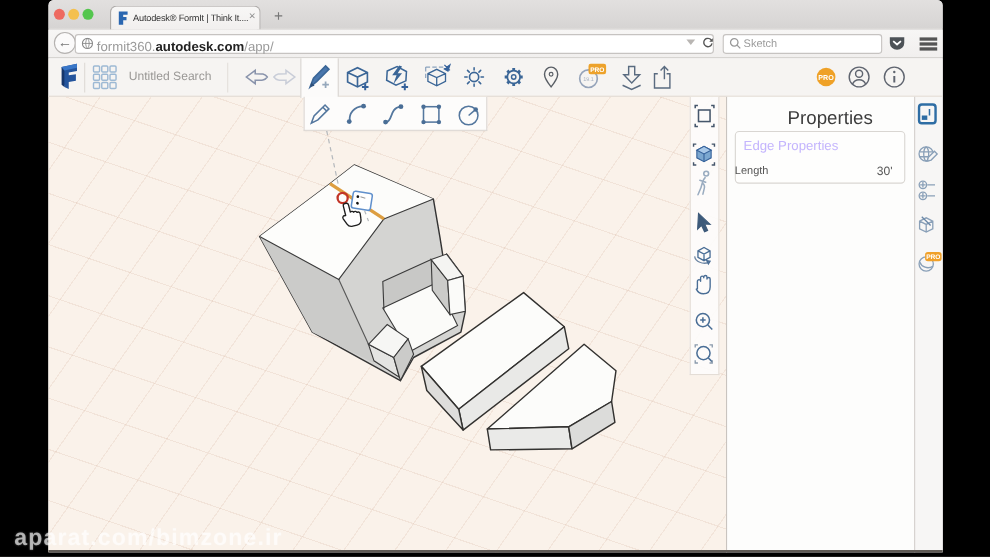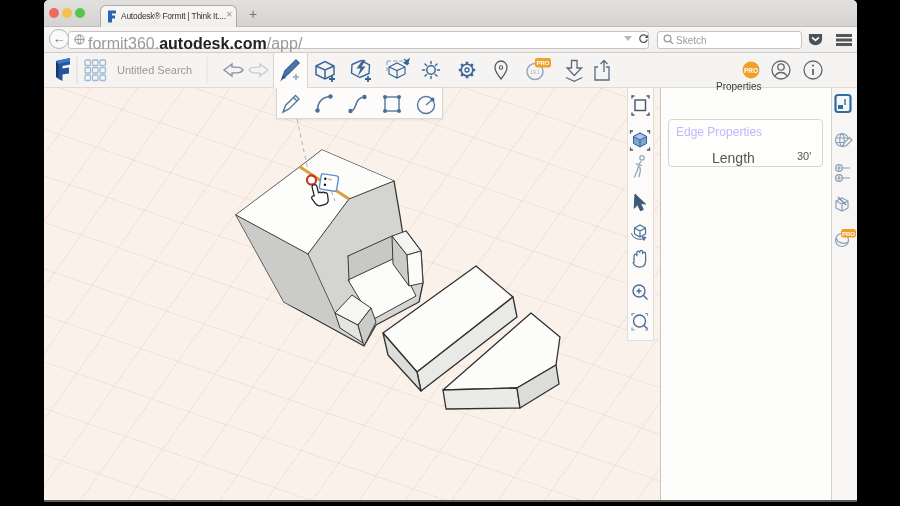--- a/index.html
+++ b/index.html
@@ -7,38 +7,38 @@
 #win{left:44px;top:0;width:813px;height:502px;background:#f5f3f2;border-radius:5px 5px 0 0}
 #tabbar{left:44px;top:0;width:813px;height:27px;background:linear-gradient(#e2e0df,#d6d4d3);border-bottom:1px solid #c0bdbb;border-radius:5px 5px 0 0}
 .tl{width:10px;height:10px;border-radius:50%;top:8px}
 #tab{left:100px;top:5px;width:137px;height:22px;background:linear-gradient(#f8f7f6,#f1efee);border:1px solid #aeaba9;border-bottom:none;border-radius:6px 6px 0 0}
 #tabtitle{left:121px;top:11px;font-size:8.4px;color:#333;letter-spacing:-0.2px}
 #tabx{left:226px;top:10px;font-size:8px;color:#909090}
 #plus{left:249px;top:6px;font-size:14px;color:#777}
 #urlrow{left:44px;top:27px;width:813px;height:26px;background:linear-gradient(#f7f6f5,#f1efee);border-bottom:1px solid #cfccc9}
 #backbtn{left:49px;top:29px;width:20px;height:20px;border-radius:50%;background:#fbfafa;border:1px solid #b5b2b0;color:#777;font-size:13px;line-height:17px;text-align:center}
 #urlfield{left:68px;top:31px;width:581px;height:18px;background:#fff;border:1px solid #c6c3c1;border-radius:3px}
-#urltext{left:88px;top:35px;font-size:16px;color:#9a9a9a}
+#urltext{left:88px;top:35px;font-size:12px;color:#9a9a9a}
 #urltext b{color:#222}
 #searchfield{left:657px;top:31px;width:145px;height:18px;background:#fff;border:1px solid #c6c3c1;border-radius:3px}
 #searchtext{left:676px;top:35px;font-size:10px;color:#9b9b9b}
 #toolbar{left:44px;top:53px;width:813px;height:35px;background:#f6f4f2;border-bottom:1px solid #e2dad2}
 #selbtn{left:273px;top:53px;width:35px;height:36px;background:#fcfbfa;border-left:1px solid #d8d4d0;border-right:1px solid #d8d4d0}
 #untitled{left:117px;top:64px;font-size:11px;color:#9a9896}
 #canvas{left:44px;top:88px;width:616px;height:414px;background:
  repeating-linear-gradient(19deg, rgba(200,156,132,0.17) 0px, rgba(200,156,132,0.17) 1px, transparent 1px, transparent 44px),
  repeating-linear-gradient(125deg, rgba(200,156,132,0.155) 0px, rgba(200,156,132,0.155) 1px, transparent 1px, transparent 38px),
  #faf2ea}
 #palette{left:276px;top:88px;width:167px;height:31px;background:#fdfcfb;border:1px solid #ddd8d3;border-top:none;box-shadow:0 1px 2px rgba(0,0,0,0.08)}
 #vtool{left:627px;top:88px;width:27px;height:253px;background:rgba(253,252,251,0.92);border:1px solid #e4ddd6;border-top:none}
 #props{left:660px;top:88px;width:171px;height:414px;background:#fdfdfc;border-left:1px solid #c9c4bf}
-#propstitle{left:716px;top:81px;font-size:10px;color:#3c3c3c}
+#propstitle{left:716px;top:98px;font-size:17px;color:#3c3c3c}
 #propcard{left:668px;top:119px;width:155px;height:48px;background:#fefefd;border:1px solid #d9d6d2;border-radius:4px}
 #edgeprops{left:676px;top:125px;font-size:12px;color:#c4b5fd}
-#lenlabel{left:712px;top:150px;font-size:14px;color:#555}
+#lenlabel{left:668px;top:150px;font-size:10px;color:#555}
 #lenval{left:797px;top:150px;font-size:11px;color:#555}
 #rstrip{left:831px;top:88px;width:26px;height:414px;background:#f7f6f5;border-left:1px solid #d4d0cc}
 #wm{left:13px;top:477px;font-size:21px;font-weight:bold;color:rgba(255,255,255,0.62);letter-spacing:1px;text-shadow:0 0 2px rgba(255,255,255,0.3)}
 </style></head>
 <body>
 <div id="stage">
 <div id="win"></div>
 <div id="canvas"></div>
 <svg id="scene" style="position:absolute;left:44px;top:88px" width="616" height="414" viewBox="44 88 616 414" fill="none">
 <path d="M236,215 L300,167 L322,150 L394,181 L400,216 L403,235 L406,231 L421,251 L423,283 L419,302 L376,325 L364,346 L284,302 Z" fill="#d4d4d2" stroke="#343434" stroke-width="1.3" stroke-linejoin="round"></path>
@@ -271,12 +271,13 @@
 <path d="M838,197 l8,8" stroke="#6a88a8"></path>
 </g>
 <g stroke="#8aa0b8" stroke-width="1.2">
 <circle cx="842" cy="240" r="6.5"></circle>
 <path d="M836,238 a8,8 0 0 0 12,4"></path>
 </g>
 <rect x="841" y="229" width="15" height="8.5" rx="2.5" fill="#f0a028"></rect>
 <text x="848.5" y="235.7" font-size="6" font-weight="bold" fill="#fff" text-anchor="middle" font-family="Liberation Sans,sans-serif">PRO</text>
 </svg>
 <div style="position:absolute;left:44px;top:500px;width:813px;height:2px;background:#5f5a55"></div>
+<div id="wm">aparat.com/bimzone.ir</div>
 </div>
 </body></html>

